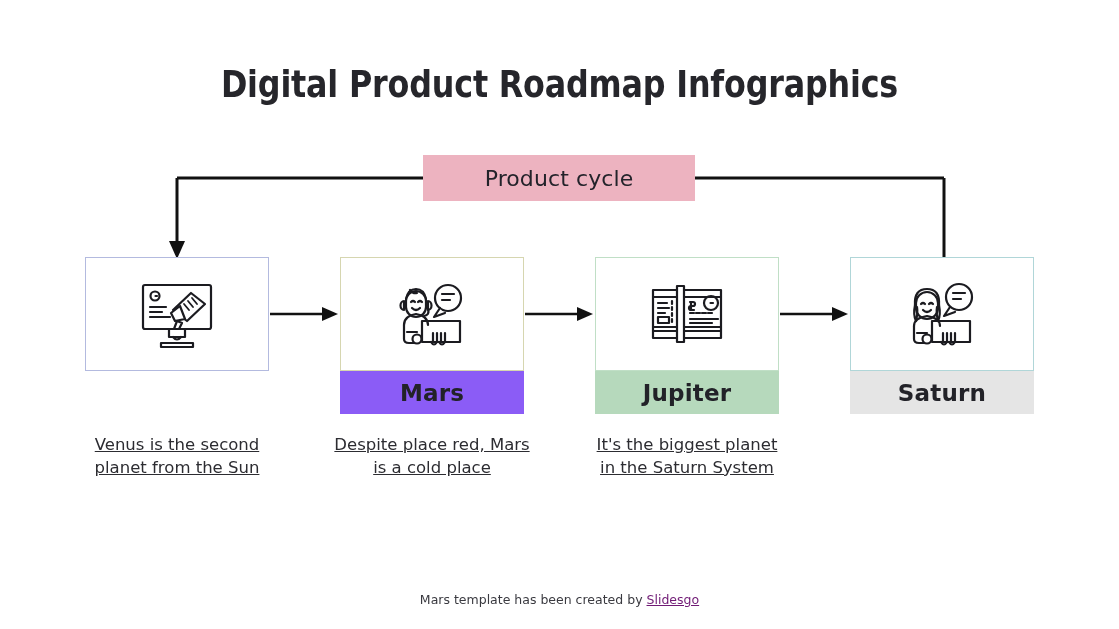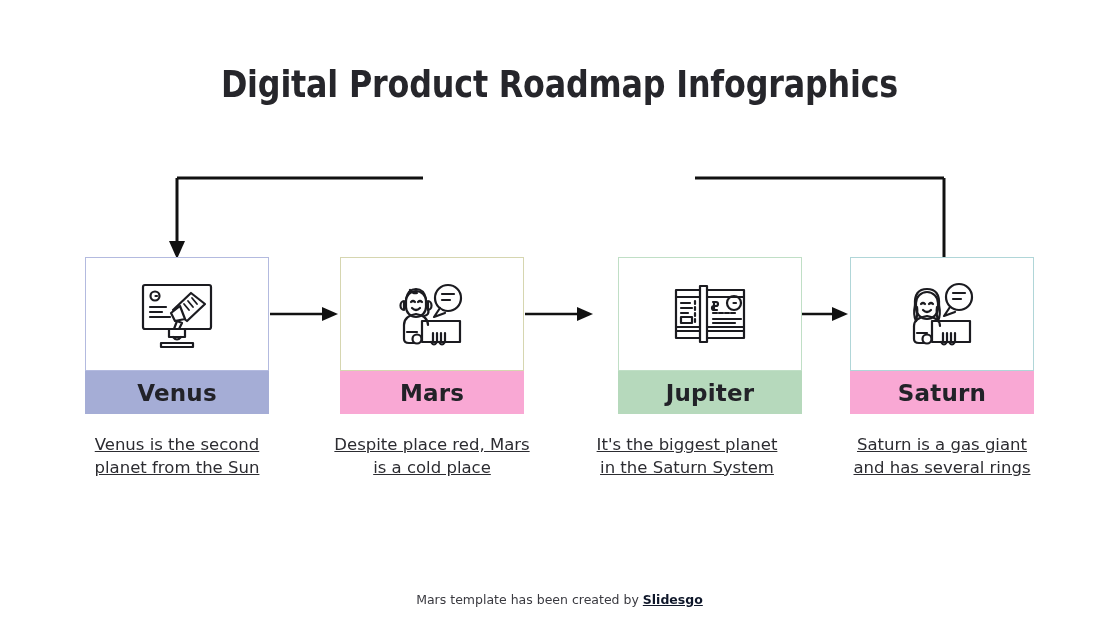--- a/index.html
+++ b/index.html
@@ -102,32 +102,32 @@
   .card .name-band .name {
     font-size: 23px;
     font-weight: bold;
     color: #222228;
     font-family: "DejaVu Sans", sans-serif;
     letter-spacing: 0.2px;
   }
 
   .card-venus   { left: 85px; }
   .card-mars    { left: 340px; }
-  .card-jupiter { left: 595px; margin-left: 23px; }
+  .card-jupiter { left: 595px; }
   .card-saturn  { left: 850px; }
 
   .card-venus   .icon-area { border-color: #b3badf; }
   .card-mars    .icon-area { border-color: #d6d6b0; }
   .card-jupiter .icon-area { border-color: #c0dfc6; }
   .card-saturn  .icon-area { border-color: #b0d6d8; }
 
   .card-venus   .name-band { background: #A5ADD6; }
-  .card-mars    .name-band { background: #f9a8d4; }
+  .card-mars    .name-band { background: #8b5cf6; }
   .card-jupiter .name-band { background: #B6D9BC; }
-  .card-saturn  .name-band { background: #f9a8d4; }
+  .card-saturn  .name-band { background: #e5e5e5; }
 
   
   .caption {
     position: absolute;
     top: 433px;
     width: 200px;
     text-align: center;
     font-size: 16.5px;
     line-height: 23px;
     color: #2c2c31;
@@ -144,23 +144,23 @@
     position: absolute;
     left: 0;
     top: 592px;
     width: 1119px;
     text-align: center;
     font-size: 12.5px;
     color: #3a3a40;
     font-family: "DejaVu Sans", sans-serif;
   }
   #footer .brand {
-    font-weight: bold;
+    font-weight: normal;
     text-decoration: underline;
-    color: #0f172a;
+    color: #701a75;
     margin-top: 42px;
   }
 
   .icon-svg { display: block; }
 </style>
 </head>
 <body>
 
 <div id="slide">
 
@@ -180,20 +180,23 @@
     <path d="M270,314 L325,314" stroke="#111111" stroke-width="2.5" fill="none"></path>
     <polygon points="338,314 322,307 322,321" fill="#111111"></polygon>
 
     <path d="M525,314 L580,314" stroke="#111111" stroke-width="2.5" fill="none"></path>
     <polygon points="593,314 577,307 577,321" fill="#111111"></polygon>
 
     <path d="M780,314 L835,314" stroke="#111111" stroke-width="2.5" fill="none"></path>
     <polygon points="848,314 832,307 832,321" fill="#111111"></polygon>
   </svg>
 
+  <div id="cycle-banner">
+    <span class="label">Product cycle</span>
+  </div>
 
   <div class="card card-venus">
     <div class="icon-area">
       <svg class="icon-svg" width="84" height="74" viewBox="0 0 84 74">
         <g fill="none" stroke="#1b1b20" stroke-width="2.2" stroke-linejoin="round" stroke-linecap="round">
           <rect x="8" y="8" width="68" height="44" rx="2"></rect>
           <path d="M34 52 h16 v8 h-16 z"></path>
           <path d="M26 66 h32 v4 h-32 z"></path>
           <path d="M38 60 q4 5 8 0"></path>
           <circle cx="20" cy="19" r="4.5"></circle>
@@ -203,23 +206,20 @@
         <g fill="#ffffff" stroke="#1b1b20" stroke-width="2.2" stroke-linejoin="round" stroke-linecap="round">
           <path d="M38 33 L56 16 L70 27 L52 44 Z"></path>
           <path d="M36 36 L45 29 L50 42 L40 44 Z"></path>
           <path d="M42 44 L39 52 L44 52 L47 46 Z"></path>
         </g>
         <g fill="none" stroke="#1b1b20" stroke-width="1.8" stroke-linecap="round">
           <path d="M49 27 L54 33 M53 24 L58 30 M57 21 L62 27"></path>
         </g>
       </svg>
     </div>
-    <div class="name-band">
-      <span class="name">Venus</span>
-    </div>
   </div>
   <div class="caption caption-venus">Venus is the second planet from the Sun</div>
 
   <div class="card card-mars">
     <div class="icon-area">
       <svg class="icon-svg" width="84" height="74" viewBox="0 0 84 74">
         <g fill="none" stroke="#1b1b20" stroke-width="2.2" stroke-linejoin="round" stroke-linecap="round">
 
           <path d="M16 24 a10 10 0 0 1 20 0 v6 a10 10 0 0 1 -20 0 z"></path>
           <path d="M16 22 q2 -10 10 -10 q8 0 10 10"></path>
@@ -308,20 +308,19 @@
           <rect x="32" y="44" width="38" height="21"></rect>
           <path d="M43 56 v9 M47 56 v9 M51 56 v9 M55 56 v9"></path>
           <path d="M41 65 q3 5 6 0 M49 65 q3 5 6 0"></path>
         </g>
       </svg>
     </div>
     <div class="name-band">
       <span class="name">Saturn</span>
     </div>
   </div>
-  <div class="caption caption-saturn">Saturn is a gas giant and has several rings</div>
 
   <div id="footer">
     <span>Mars template has been created by</span>
     <span class="brand">Slidesgo</span>
   </div>
 
 </div>
 
 </body></html>

